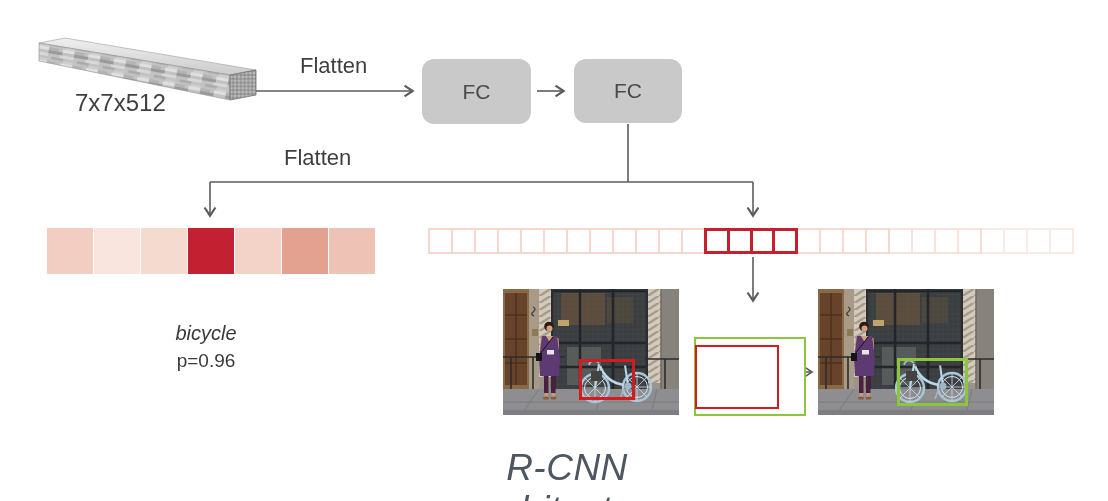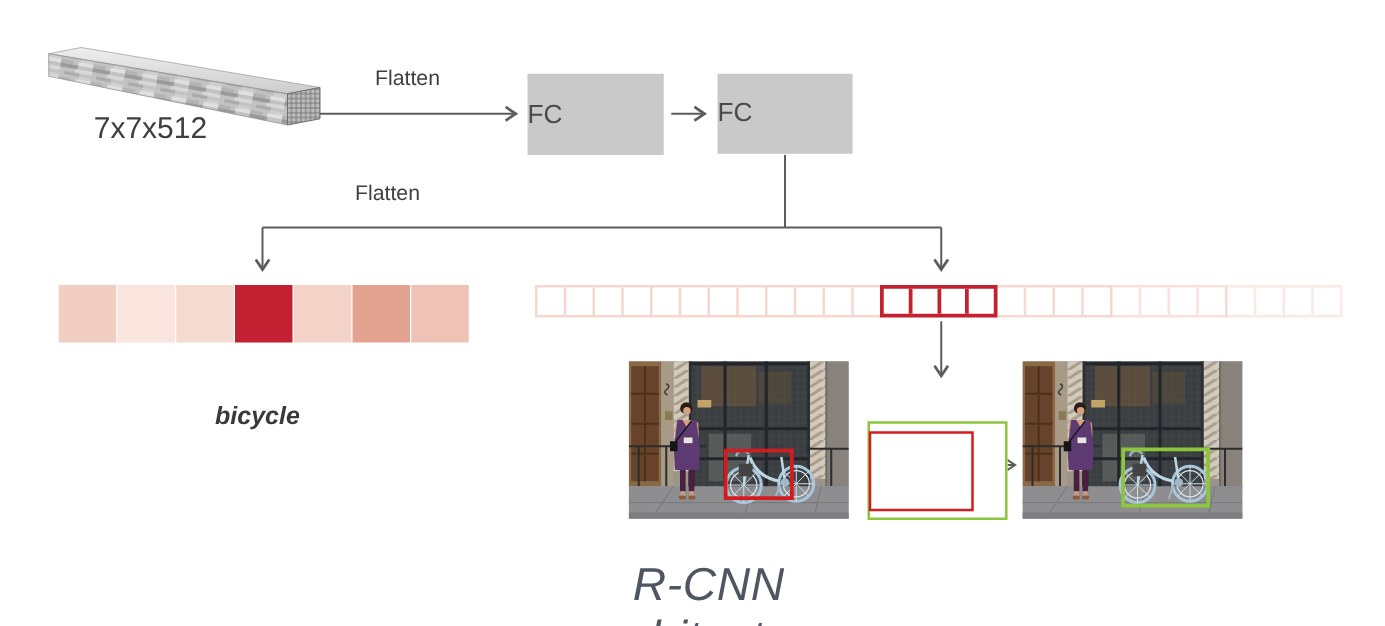--- a/index.html
+++ b/index.html
@@ -9,56 +9,56 @@
   }
   html,body{margin:0;padding:0;background:#fff;}
   #canvas{
     position:relative;width:1108px;height:501px;background:#ffffff;overflow:hidden;
     font-family:"Liberation Sans","DejaVu Sans",sans-serif;color:var(--text);
   }
   .abs{position:absolute;}
   .label{color:var(--text);white-space:nowrap;}
   
   .fc-box{
-    position:absolute;background:var(--fc-fill);display:flex;align-items:center;justify-content:flex-start;
-    font-size:21px;color:var(--fc-text);
+    position:absolute;background:var(--fc-fill);display:flex;align-items:center;justify-content:center;
+    font-size:21px;color:var(--fc-text);border-radius:12px;
   }
   
   .scores{position:absolute;left:47px;top:228px;display:flex;gap:1px;}
   .score-cell{width:46px;height:46px;}
   
   .vector{position:absolute;left:428px;top:228px;display:flex;}
   .vector-group{display:flex;width:94px;height:26px;box-sizing:border-box;border:2px solid var(--pink-border);margin-left:-2px;background:#fff;}
   .vector-group:first-child{margin-left:0;}
   .vector-cell{flex:1;box-sizing:border-box;border-left:2px solid var(--pink-border);}
   .vector-cell:first-child{border-left:none;}
   .vector-group.highlighted{border:3px solid var(--strip-red);z-index:2;}
   .vector-group.highlighted .vector-cell{border-left:3px solid var(--strip-red);}
   .vector-group.highlighted .vector-cell:first-child{border-left:none;}
   
   .prediction{position:absolute;left:130px;top:322px;width:152px;text-align:center;}
-  .prediction .cls{font-size:20px;font-weight:bold;font-style:italic;color:#3a3a3a;}
+  .prediction .cls{font-size:20px;font-weight:normal;font-style:italic;color:#3a3a3a;}
   .prediction .prob{font-size:19px;margin-top:5px;color:#3a3a3a;}
   
   .photo{position:absolute;width:176px;height:126px;}
   .photo svg{display:block;}
   .bbox{position:absolute;box-sizing:border-box;}
   .bbox.red{left:76px;top:70px;width:56px;height:41px;border:3px solid var(--red);}
   .bbox.green{left:79px;top:69px;width:71px;height:48px;border:3px solid var(--green);}
   
   .regression{position:absolute;left:694px;top:337px;width:112px;height:79px;}
   .reg-green{position:absolute;inset:0;box-sizing:border-box;border:2px solid var(--green);background:#fff;}
   .reg-red{position:absolute;left:1px;top:8px;width:84px;height:64px;box-sizing:border-box;border:2px solid var(--red);}
   
   .caption{position:absolute;left:402px;top:447px;width:330px;text-align:center;
     font-size:37px;font-style:italic;font-weight:300;color:var(--caption);letter-spacing:.5px;}
   
   svg.connector{position:absolute;left:0;top:0;pointer-events:none;}
   svg.connector path{stroke:var(--arrow);stroke-width:1.6;fill:none;}
-  .texts{font-size:17px;}
+  .texts{font-size:22px;}
 </style>
 </head>
 <body>
 
 <div id="canvas">
 
   <svg width="0" height="0" style="position:absolute" aria-hidden="true">
     <defs>
       <pattern id="spiral" width="12" height="7" patternUnits="userSpaceOnUse">
         <rect width="12" height="7" fill="#d3cabb"></rect>
@@ -235,20 +235,21 @@
       <div class="vector-group" style="opacity: 0.5;">
         <div class="vector-cell"></div>
         <div class="vector-cell"></div>
         <div class="vector-cell"></div>
         <div class="vector-cell"></div>
       </div>
     </div>
 
   <div class="prediction">
     <div class="cls">bicycle</div>
+    <div class="prob">p=0.96</div>
   </div>
 
   <div class="photo" style="left:503px;top:289px">
     <svg width="176" height="126">
         <use href="#photoScene" xlink:href="#photoScene"></use>
       </svg>
     <div class="bbox red"></div>
   </div>
 
   <div class="regression">

